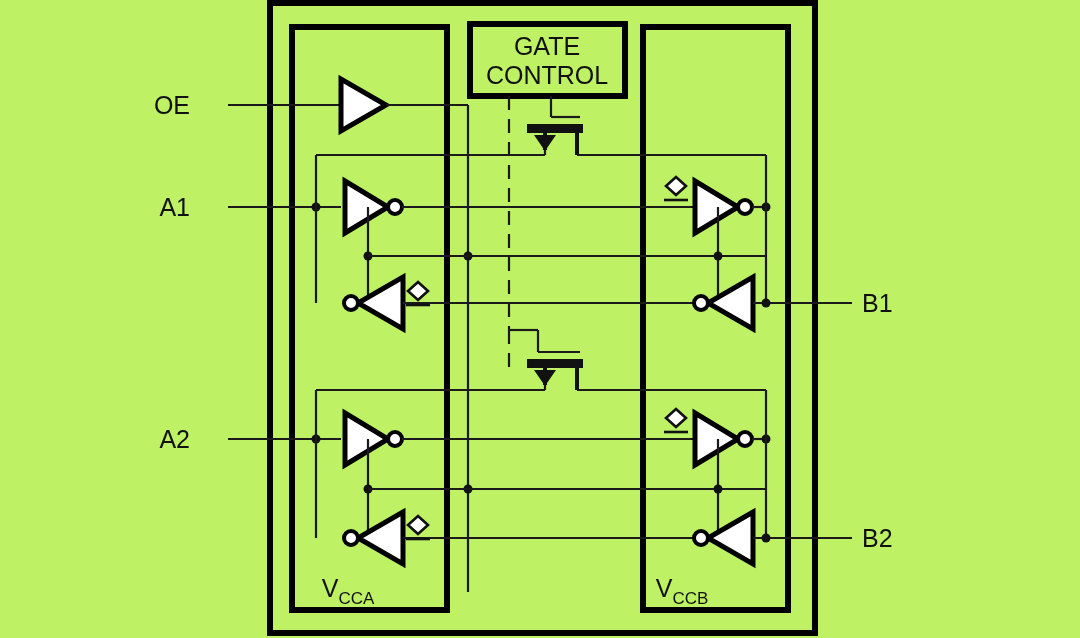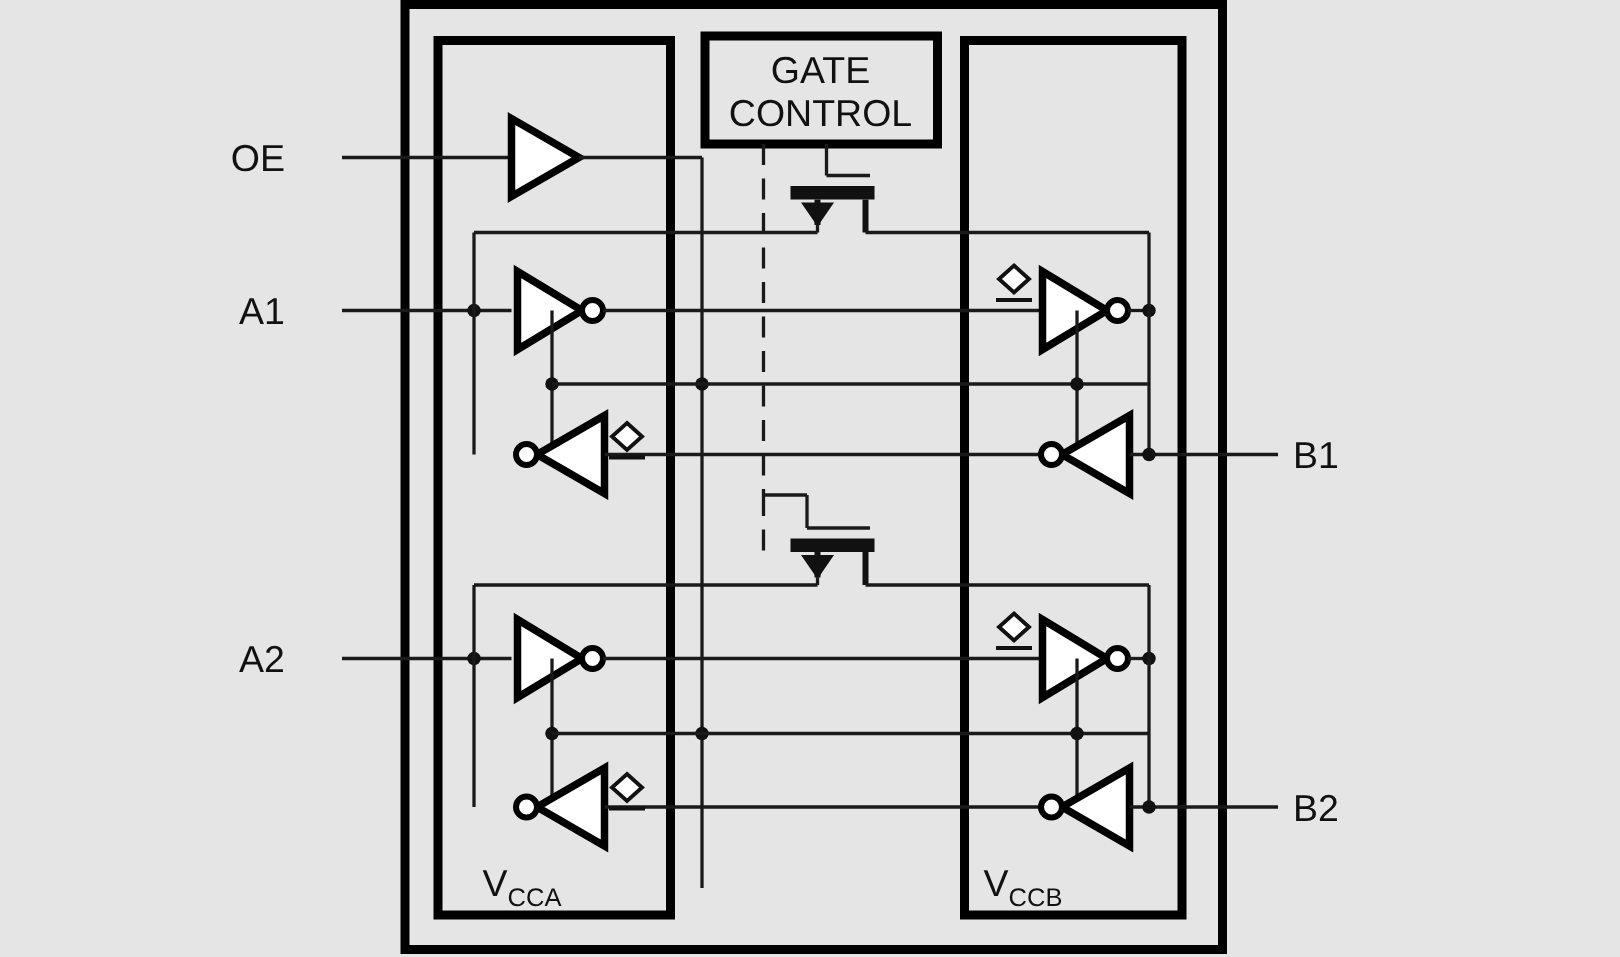--- a/index.html
+++ b/index.html
@@ -1,18 +1,18 @@
 <!DOCTYPE html>
 <html><head>
 <meta charset="utf-8">
 <style>
   html,body{margin:0;padding:0;background:#ffffff;}
   body{width:1080px;height:638px;overflow:hidden;
        font-family:"Liberation Sans","DejaVu Sans",sans-serif;}
-  #stage{position:relative;width:1080px;height:638px;background:#e5e5e5;}
+  #stage{position:relative;width:1080px;height:638px;background:#bef264;}
   svg#schematic{position:absolute;left:0;top:0;width:1080px;height:638px;display:block;}
   .thick{fill:none;stroke:#000000;stroke-width:6;}
   .thin{fill:none;stroke:#1a1a1a;stroke-width:2.2;}
   .gatewire{fill:none;stroke:#1a1a1a;stroke-width:2.2;stroke-dasharray:14 9;}
   .tri{fill:#ffffff;stroke:#000000;stroke-width:5;stroke-linejoin:miter;}
   .bub{fill:#ffffff;stroke:#000000;stroke-width:4;}
   .dot{fill:#111111;stroke:none;}
   .fet{fill:#111111;stroke:none;}
   .fetline{fill:none;stroke:#111111;stroke-width:4;}
   .diam{fill:#ffffff;stroke:#111111;stroke-width:2.6;stroke-linejoin:miter;}

